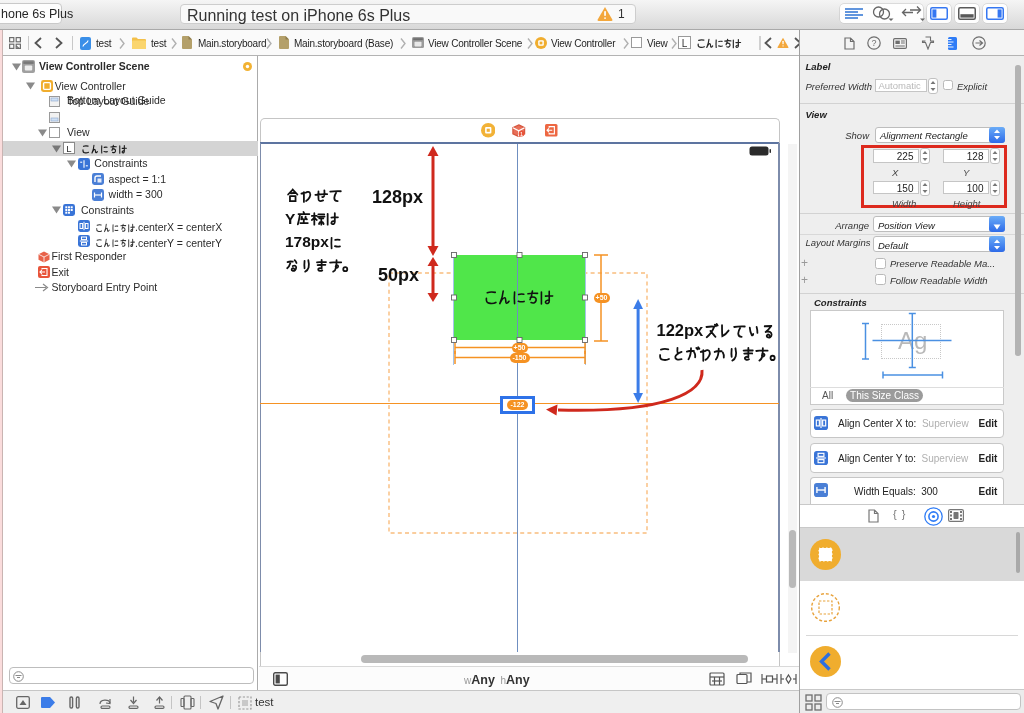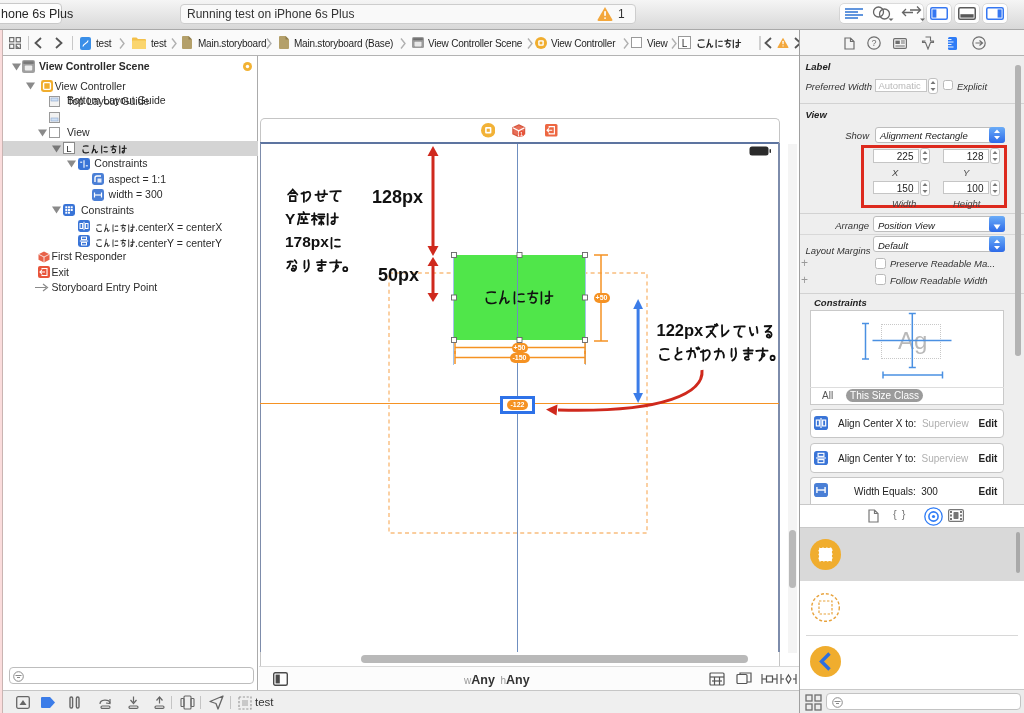--- a/index.html
+++ b/index.html
@@ -94,21 +94,21 @@
       </g>
 <g id="g_na" fill="none" stroke-linecap="round">
         <path d="M16,26 C28,22 40,22 50,24 M34,34 C30,48 24,58 14,66 M62,14 C68,20 72,26 74,32 M50,52 C62,46 72,50 72,62 C72,76 60,86 48,82 C40,79 42,68 50,66 C56,65 60,68 60,72"></path>
       </g>
 </defs>
   </svg>
 <div class="abs" id="toolbar">
  <div class="abs" style="left:-12px;top:3px;width:74px;height:21px;background:#fdfdfd;border:1px solid #c9c9c9;border-radius:4px;"></div>
  <div class="abs" style="left:1px;top:7px;font-size:12.5px;color:#262626;">hone 6s Plus</div>
  <div class="abs" style="left:180px;top:4px;width:456px;height:20px;background:#f9f9f9;border:1px solid #cdcdcd;border-radius:4px;"></div>
- <div class="abs" style="left:187px;top:7px;font-size:12px;color:#333;">Running test on iPhone 6s Plus</div>
+ <div class="abs" style="left:187px;top:7px;font-size:16px;color:#333;">Running test on iPhone 6s Plus</div>
  <svg class="abs" style="left:597px;top:6px;" width="16" height="15" viewBox="0 0 16 15">
       <path d="M8,1 L15.3,13.6 C15.7,14.3 15.3,15 14.5,15 L1.5,15 C0.7,15 0.3,14.3 0.7,13.6 Z" fill="#f3a73c"></path>
       <rect x="7.2" y="5" width="1.7" height="5" rx="0.8" fill="#fff"></rect>
       <rect x="7.2" y="11.2" width="1.7" height="1.8" rx="0.8" fill="#fff"></rect>
     </svg>
  <div class="abs" style="left:618px;top:7px;font-size:12px;color:#333;">1</div>
  <div class="abs" style="left:840px;top:4px;width:83px;height:19px;background:#fefefe;border-radius:4px;box-shadow:0 0 0 0.5px #c4c4c4;"></div>
  <svg class="abs" style="left:845px;top:8px" width="18" height="11" viewBox="0 0 18 11">
       <g stroke="#3a7bd5" stroke-width="1.6">
         <line x1="0" y1="1" x2="18" y2="1"></line>
@@ -734,21 +734,21 @@
  <div class="abs i9" style="left:153px;top:142px;color:#444;">Height</div>
  <div class="abs" style="left:0;top:156.5px;width:224px;height:1px;background:#d2d2d2;"></div>
  <div class="abs i9" style="left:0px;top:163.5px;width:69px;text-align:right;">Arrange</div>
  <div class="abs" style="left:72.5px;top:160px;width:132.5px;height:16px;background:#fff;border:1px solid #bdbdbd;border-radius:3px;"></div>
  <div class="abs i9" style="left:78px;top:163.5px;color:#222;">Position View</div>
  <div class="abs" style="left:189px;top:160px;width:16px;height:16px;background:linear-gradient(#6aacf8,#2d6ae8);border-radius:3px;"></div>
  <svg class="abs" style="left:192px;top:162.5px" width="10" height="11" viewBox="0 0 10 11">
       <path d="M5,10.5 L8.5,5.5 L1.5,5.5 Z" fill="#fff"></path>
     </svg>
  <div class="abs" style="left:0;top:177.5px;width:224px;height:1px;background:#d8d8d8;"></div>
- <div class="abs i9" style="left:5.5px;top:189px;">Layout Margins</div>
+ <div class="abs i9" style="left:5.5px;top:181px;">Layout Margins</div>
  <div class="abs" style="left:72.5px;top:180px;width:132.5px;height:16px;background:#fff;border:1px solid #bdbdbd;border-radius:3px;"></div>
  <div class="abs i9" style="left:78px;top:183.5px;color:#222;">Default</div>
  <div class="abs" style="left:189px;top:180px;width:16px;height:16px;background:linear-gradient(#6aacf8,#2d6ae8);border-radius:3px;"></div>
  <svg class="abs" style="left:192px;top:182.5px" width="10" height="11" viewBox="0 0 10 11">
       <path d="M5,0.5 L8,4 L2,4 Z M5,10.5 L8,7 L2,7 Z" fill="#fff"></path>
     </svg>
  <div class="abs" style="left:1px;top:200px;font-size:12px;color:#999;">+</div>
  <div class="abs" style="left:1px;top:216.5px;font-size:12px;color:#999;">+</div>
  <div class="abs" style="left:74.5px;top:201.5px;width:11px;height:11px;background:#fff;border:1px solid #b9b9b9;border-radius:2.5px;"></div>
  <div class="abs i9" style="left:90px;top:202px;">Preserve Readable Ma...</div>

